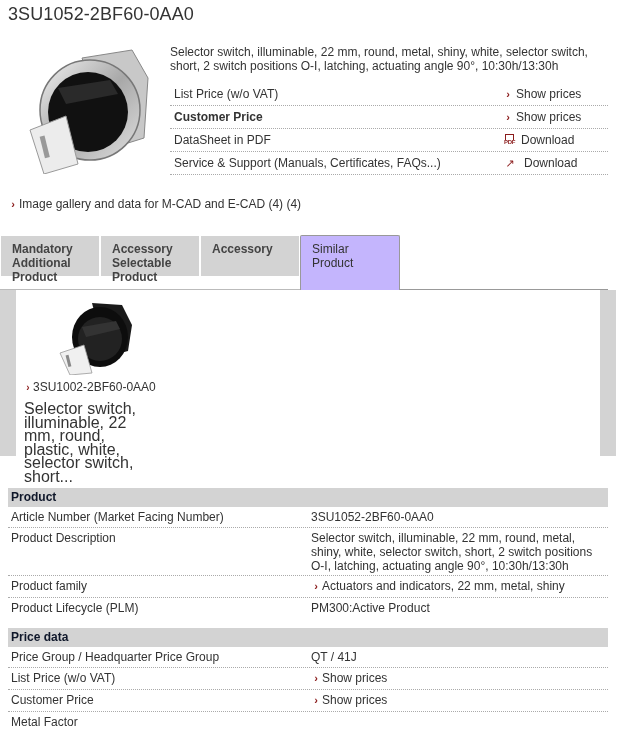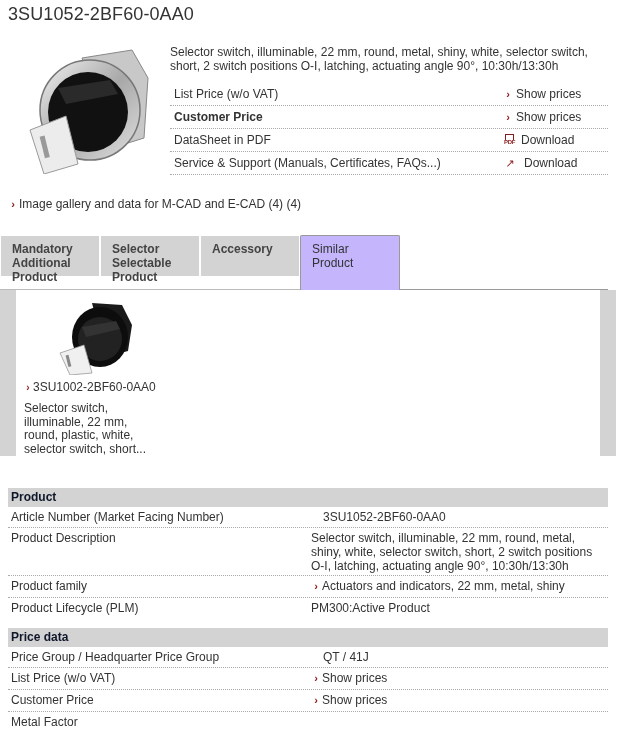--- a/index.html
+++ b/index.html
@@ -35,32 +35,32 @@
   .tabs-line { position: absolute; left: 400px; top: 289px; width: 208px; height: 1px; background: #999; }
   .tabs-line-left { position: absolute; left: 0; top: 289px; width: 300px; height: 1px; background: #bbb; }
 
   .tab-panel { position: absolute; left: 0; top: 290px; width: 616px; height: 166px; background: #ffffff; }
   .panel-bar-left { position: absolute; left: 0; top: 290px; width: 16px; height: 166px; background: #d3d3d3; }
   .panel-bar-right { position: absolute; left: 600px; top: 290px; width: 16px; height: 166px; background: #d3d3d3; }
 
   .sim-img { position: absolute; left: 56px; top: 299px; width: 80px; height: 76px; }
   .sim-link { position: absolute; left: 24px; top: 380px; font-size: 12px; color: #333; display: flex; align-items: center; }
   .sim-link .chev { width: 8px; margin-right: 1px; font-size: 10px; }
-  .sim-desc { position: absolute; left: 24px; top: 402px; width: 130px; font-size: 12px; line-height: 13.5px; color: #333; }
+  .sim-desc { position: absolute; left: 24px; top: 402px; width: 130px; font-size: 16px; line-height: 13.5px; color: #333; }
 
   .data-table { position: absolute; left: 8px; top: 488px; width: 600px; }
   .sec-head { background: #d3d3d3; height: 19px; padding-left: 3px; font-weight: bold; font-size: 12px; line-height: 19px; color: #0f172a; }
   .d-row { display: flex; border-bottom: 1px dotted #aaaaaa; font-size: 12px; color: #333; }
   .d-row:last-child { border-bottom: none; flex-direction: column; }
   .d-row .k { width: 300px; padding: 3px 3px; line-height: 14px; }
   .d-row .v { flex: 1; padding: 3px 3px; line-height: 14px; display: flex; align-items: flex-start; }
   .d-row .v .chev { width: 10px; margin-right: 1px; }
   .tall { height: 48px; }
   .r22 { height: 22px; }
-  .r21 { height: 21px; gap: 12px; }
+  .r21 { height: 21px; }
 </style>
 </head>
 <body>
 
 <h1 class="title">3SU1052-2BF60-0AA0</h1>
 
 <svg class="hero-img" viewBox="0 0 130 136">
   <defs>
     <linearGradient id="metal" x1="0" y1="0" x2="1" y2="1">
       <stop offset="0" stop-color="#f2f2f2"></stop>
@@ -112,21 +112,21 @@
   </div>
 </div>
 
 <div class="gallery-link">
   <span class="chev">›</span>
   <span>Image gallery and data for M-CAD and E-CAD (4) (4)</span>
 </div>
 
 <div class="tabs">
   <div class="tab t1">Mandatory Additional Product</div>
-  <div class="tab t2">Selector Selectable Product</div>
+  <div class="tab t2">Accessory Selectable Product</div>
   <div class="tab t3">Accessory</div>
   <div class="tab active">Similar Product</div>
 </div>
 <div class="tabs-line-left"></div>
 <div class="tabs-line"></div>
 
 <div class="tab-panel"></div>
 <div class="panel-bar-left"></div>
 <div class="panel-bar-right"></div>
 

